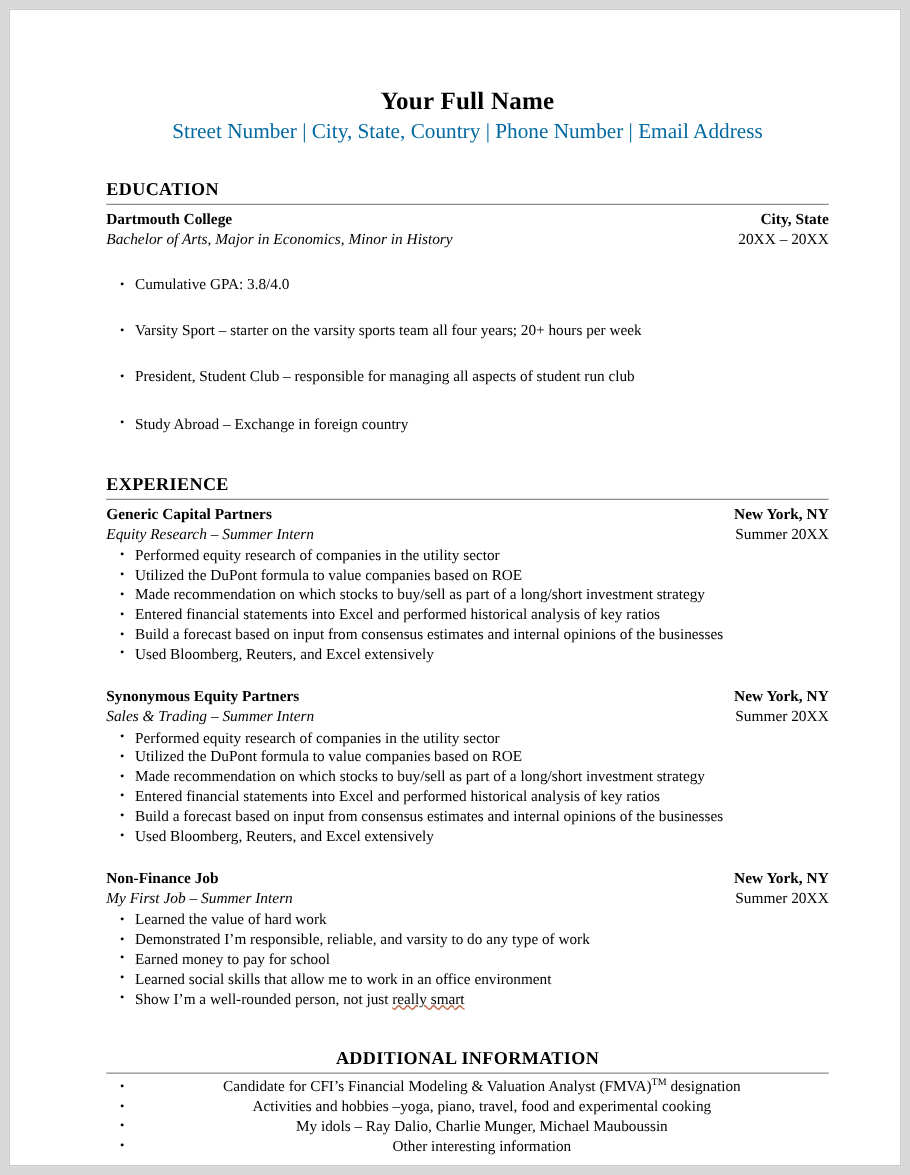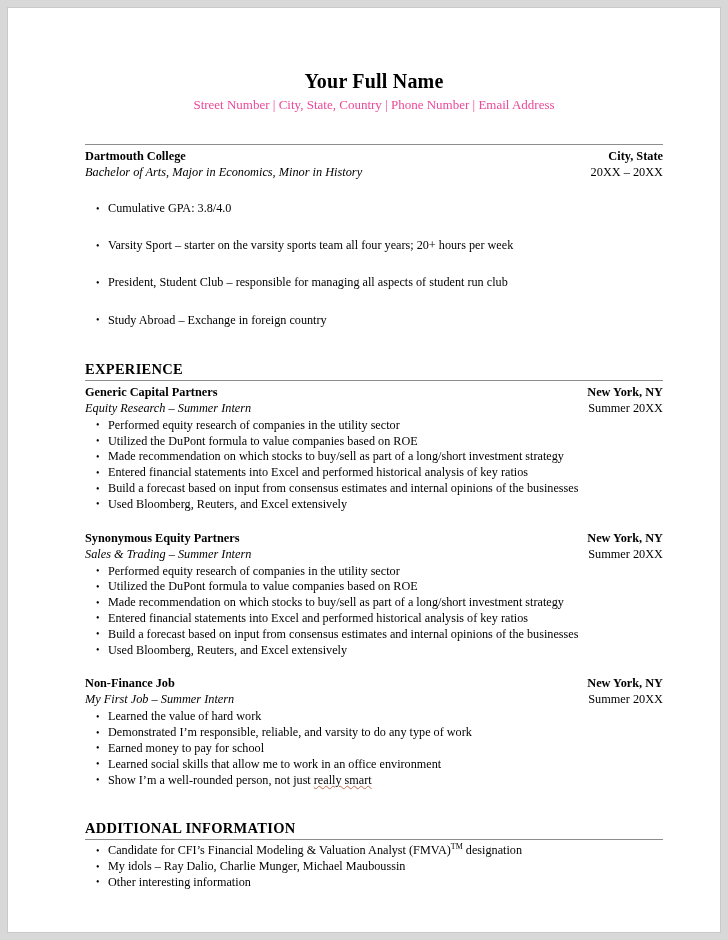--- a/index.html
+++ b/index.html
@@ -36,45 +36,45 @@
   .hdr { text-align: center; }
   .full-name {
     font-size: 20px;
     font-weight: bold;
     letter-spacing: 0.2px;
     margin-top: 61px;
     line-height: 24px;
     color: #000;
   }
   .contact-line {
-    font-size: 13px;
+    font-size: 17px;
     margin-top: 4px;
     line-height: 15px;
-    color: #ec4899;
+    color: #0369a1;
   }
 
   
   .section { margin-top: 0; }
   .section-title {
     font-size: 14.5px;
     font-weight: bold;
     letter-spacing: 0.3px;
     line-height: 17px;
     color: #000;
   }
   .rule {
     border-bottom: 1px solid #8d8d8d;
     height: 0;
     margin-top: 2px;
     margin-bottom: 3px;
   }
 
   .sec-education { margin-top: 32px; }
   .sec-experience { margin-top: 32px; }
-  .sec-additional { margin-top: 32px; }
+  .sec-additional { margin-top: 32px; text-align: center; }
 
   
   .entry { margin-top: 0; }
   .entry + .entry { margin-top: 17px; }
   .entry-row {
     display: flex;
     justify-content: space-between;
     align-items: baseline;
     line-height: 16px;
     gap: 48px;
@@ -157,20 +157,21 @@
 
 <div id="page">
   <div id="sheet">
 
     <div class="hdr">
       <div class="full-name">Your Full Name</div>
       <div class="contact-line">Street Number | City, State, Country | Phone Number | Email Address</div>
     </div>
 
     <div class="section sec-education">
+      <div class="section-title">EDUCATION</div>
       <div class="rule"></div>
 
       <div class="entry">
         <div class="entry-row">
           <span class="org">Dartmouth College</span>
           <span class="loc">City, State</span>
         </div>
         <div class="entry-row">
           <span class="role">Bachelor of Arts, Major in Economics, Minor in History</span>
           <span class="dates">20XX – 20XX</span>
@@ -245,20 +246,21 @@
           </li>
         </ul>
       </div>
     </div>
 
     <div class="section sec-additional">
       <div class="section-title">ADDITIONAL INFORMATION</div>
       <div class="rule"></div>
       <ul class="bullets">
         <li><span>Candidate for CFI’s Financial Modeling &amp; Valuation Analyst (FMVA)</span><sup class="tm">TM</sup><span> designation</span></li>
+        <li>Activities and hobbies –yoga, piano, travel, food and experimental cooking</li>
         <li>My idols – Ray Dalio, Charlie Munger, Michael Mauboussin</li>
         <li>Other interesting information</li>
       </ul>
     </div>
 
     <div class="footer">
       <span>Provided courtesy of </span><a class="url" href="#">https://corporatefinanceinstitute.com/</a>
     </div>
 
   </div>

